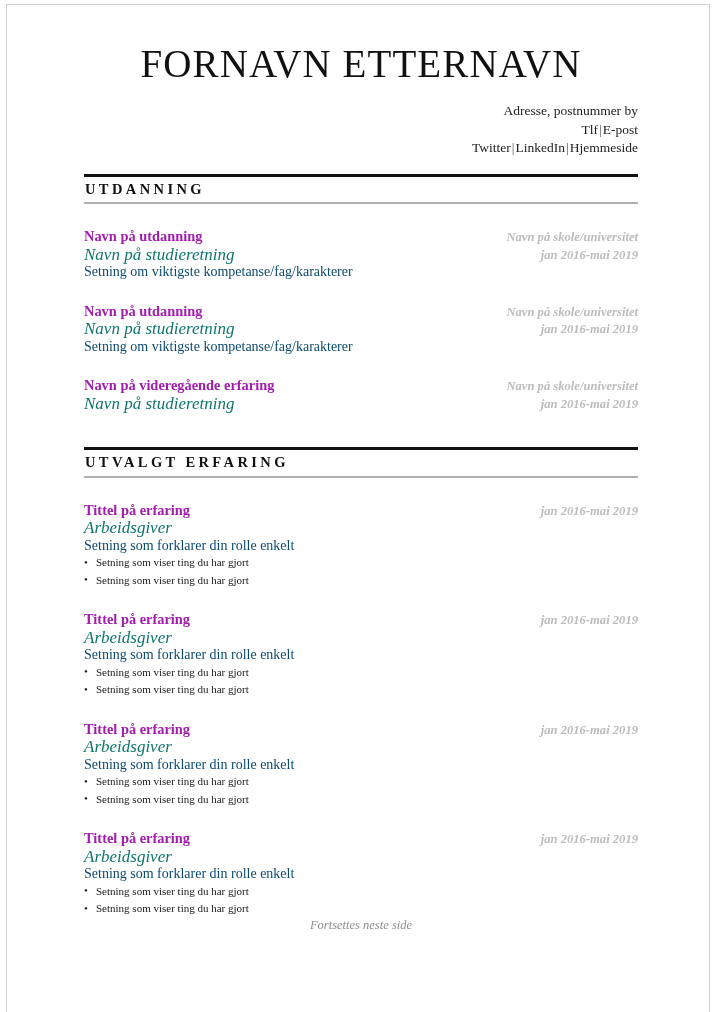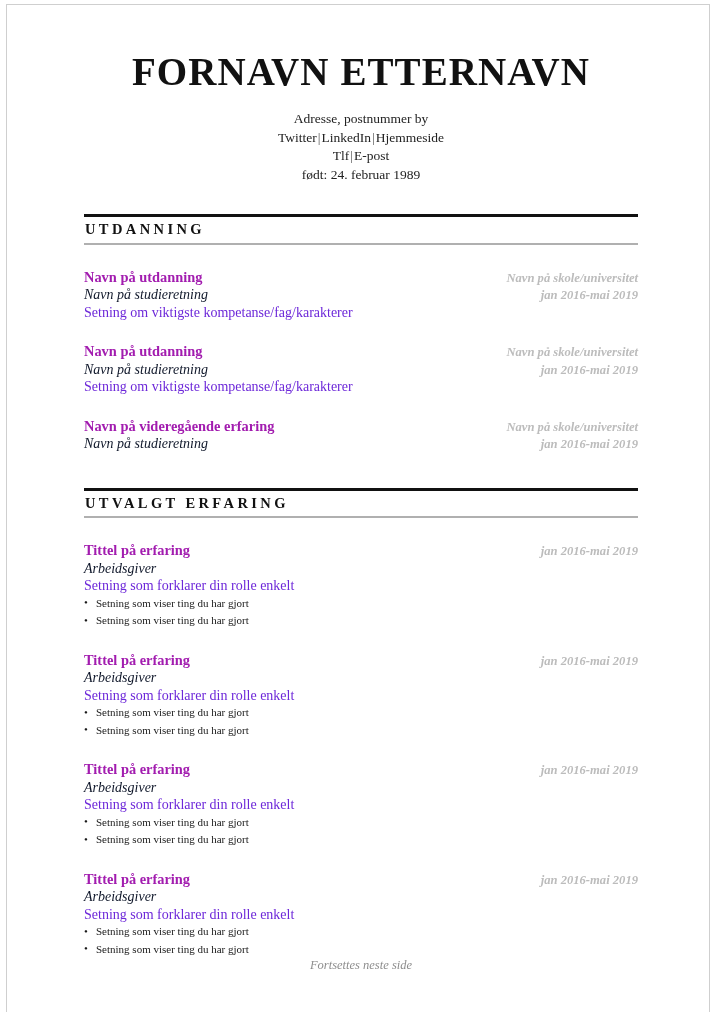--- a/index.html
+++ b/index.html
@@ -38,32 +38,33 @@
     box-sizing: border-box;
   }
 
   
   .cv-header {
     text-align: center;
     padding-top: 30px;
   }
   .cv-name {
     font-size: 39px;
-    font-weight: bold;
+    font-weight: normal;
     letter-spacing: 1.1px;
     line-height: 1.08;
-    margin: 16px;
+    margin: 8px;
     color: #111111;
     white-space: nowrap;
   }
   .contact-block {
     margin-top: 17px;
     font-size: 13.5px;
     line-height: 18.6px;
     color: #222222;
+    text-align: right;
   }
   .contact-line {
     margin: 0;
   }
   .sep {
     color: #555555;
     padding: 0 1px;
   }
 
   
@@ -117,29 +118,29 @@
     white-space: nowrap;
     font-style: italic;
   }
   .entry-title {
     font-size: 14.4px;
     font-weight: bold;
     line-height: 17.5px;
     color: #a21caf;
   }
   .entry-sub {
-    font-size: 14px;
+    font-size: 17px;
     font-style: italic;
     line-height: 17.5px;
-    color: #0f172a;
+    color: #0f766e;
   }
   .entry-desc {
     font-size: 14px;
     line-height: 17.5px;
-    color: #6d28d9;
+    color: #0c4a6e;
   }
   .bullets {
     list-style: none;
     margin: 0;
     padding: 0;
   }
   .bullets li {
     font-size: 11px;
     line-height: 17.5px;
     color: #1a1a1a;
@@ -154,21 +155,21 @@
     font-size: 11px;
     color: #1a1a1a;
   }
 
   
   .edu-list .entry { margin-top: 22px; }
   .edu-list .entry:first-child { margin-top: 24px; }
   .exp-list .entry { margin-top: 22px; }
   .exp-list .entry:first-child { margin-top: 24px; }
 
-  .section-education { margin-top: 30px; }
+  .section-education { margin-top: 16px; }
   .section-experience { margin-top: 34px; }
 
   
   .page-footer {
     text-align: center;
     font-style: italic;
     font-size: 12.5px;
     color: #8d8d8d;
   }
 </style>
@@ -177,26 +178,25 @@
 
 <div class="page-sheet">
   <div class="page-inner">
 
     <div class="cv-header">
       <h1 class="cv-name">FORNAVN ETTERNAVN</h1>
 
       <div class="contact-block">
         <p class="contact-line">Adresse, postnummer by</p>
         <p class="contact-line">
+          <span>Tlf</span><span class="sep">|</span><span>E-post</span>
+        </p>
+        <p class="contact-line">
           <span>Twitter</span><span class="sep">|</span><span>LinkedIn</span><span class="sep">|</span><span>Hjemmeside</span>
         </p>
-        <p class="contact-line">
-          <span>Tlf</span><span class="sep">|</span><span>E-post</span>
-        </p>
-        <p class="contact-line">født: 24. februar 1989</p>
       </div>
     </div>
 
     <div class="section section-education">
       <div class="section-rule-top"></div>
       <div class="section-title">UTDANNING</div>
       <div class="section-rule-bottom"></div>
 
       <div class="edu-list">
 

